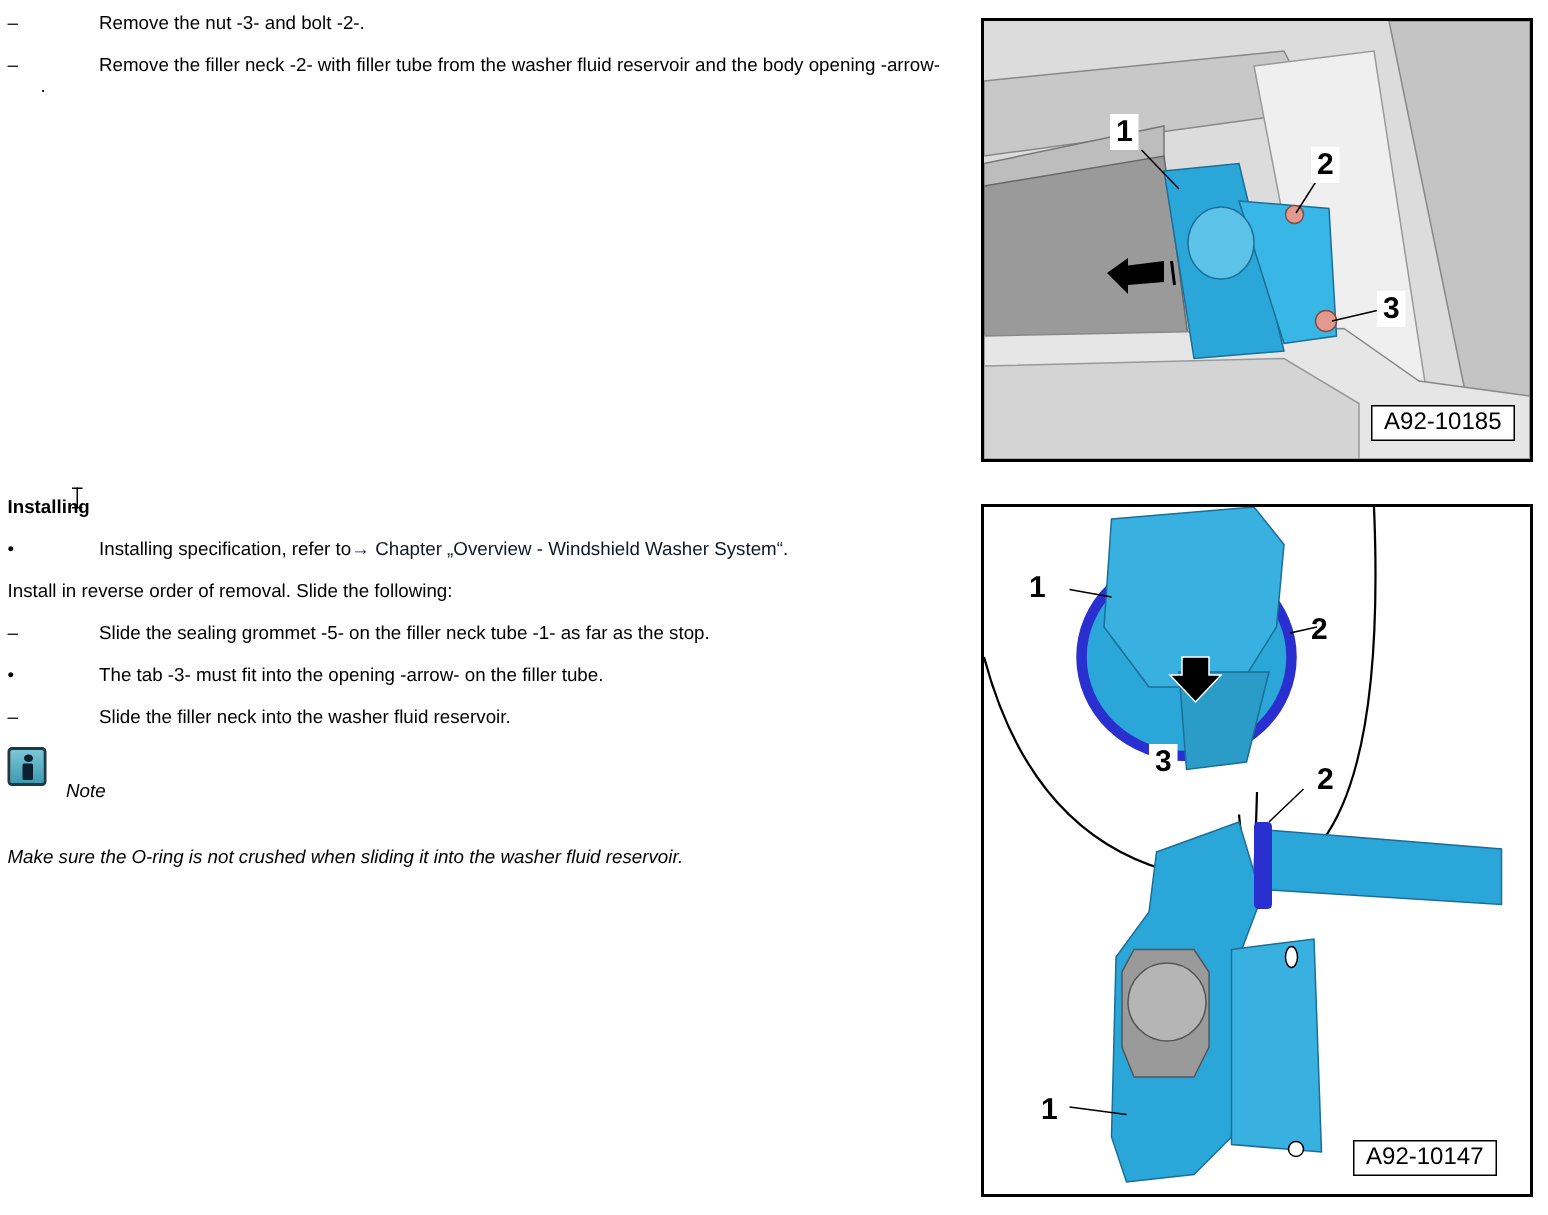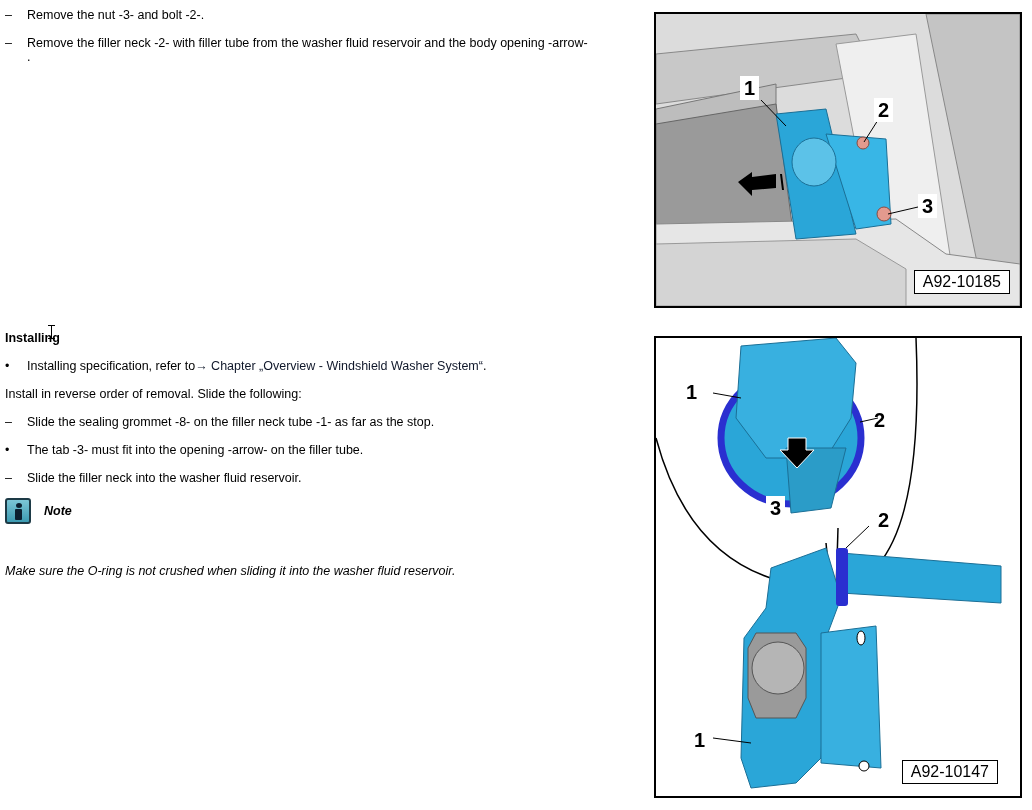--- a/index.html
+++ b/index.html
@@ -3,32 +3,32 @@
   <meta charset="utf-8">
   <style>
     html, body { margin: 0; padding: 0; background: #ffffff; }
     body {
       width: 1032px; height: 810px; position: relative; overflow: hidden;
       font-family: "Liberation Sans", sans-serif; font-size: 12.5px; color: #000;
     }
     .text-col { position: absolute; left: 0; top: 0; width: 640px; }
     .line { position: absolute; left: 5px; white-space: nowrap; }
     .line .mark { display: inline-block; width: 22px; }
-    .line .txt { display: inline-block; }
+    .line .txt { display: inline-block; margin-left: 39px; }
     .cont { position: absolute; left: 27px; }
     .heading { font-weight: bold; }
     .link { color: #0f172a; }
     .note-icon {
       position: absolute; left: 5px; top: 498px; width: 26px; height: 26px;
       border: 2px solid #1d3a46; border-radius: 3px; box-sizing: border-box;
       background: linear-gradient(#7cc6d6, #3c9bb2);
     }
     .note-icon .i-dot { position: absolute; left: 9px; top: 3px; width: 6px; height: 5px; background: #0c2030; border-radius: 50%; }
     .note-icon .i-bar { position: absolute; left: 8px; top: 9px; width: 7px; height: 11px; background: #0c2030; border-radius: 1px; }
-    .note-label { position: absolute; left: 44px; top: 504px; font-weight: bold; font-style: italic; }
+    .note-label { position: absolute; left: 44px; top: 520px; font-weight: normal; font-style: italic; }
     .note-text { position: absolute; left: 5px; top: 564px; font-style: italic; white-space: nowrap; }
     .cursor { position: absolute; left: 51px; top: 325px; width: 1px; height: 14px; background: #000; }
     .cursor:before, .cursor:after { content: ""; position: absolute; left: -3px; width: 7px; height: 1px; background: #000; }
     .cursor:before { top: 0; } .cursor:after { bottom: 0; }
 
     .figure { position: absolute; border: 2px solid #000; box-sizing: border-box; overflow: hidden; background: #f4f4f4; }
     .fig1 { left: 654px; top: 12px; width: 368px; height: 296px; background: #d9d9d9; }
     .fig2 { left: 654px; top: 336px; width: 368px; height: 462px; background: #ffffff; }
     .fig-id {
       position: absolute; background: #fff; border: 1px solid #000; font-size: 16px;
@@ -57,21 +57,21 @@
 
   <div class="line heading" style="top:331px; left:5px">Installing</div>
   <div class="cursor"></div>
 
   <div class="line" style="top:359px">
     <span class="mark">•</span><span class="txt">Installing specification, refer to </span><span class="link">→ Chapter „Overview - Windshield Washer System“</span><span>.</span>
   </div>
   <div class="line" style="top:387px">Install in reverse order of removal. Slide the following:</div>
 
   <div class="line" style="top:415px">
-    <span class="mark">–</span><span class="txt">Slide the sealing grommet -8- on the filler neck tube -1- as far as the stop.</span>
+    <span class="mark">–</span><span class="txt">Slide the sealing grommet -5- on the filler neck tube -1- as far as the stop.</span>
   </div>
   <div class="line" style="top:443px">
     <span class="mark">•</span><span class="txt">The tab -3- must fit into the opening -arrow- on the filler tube.</span>
   </div>
   <div class="line" style="top:471px">
     <span class="mark">–</span><span class="txt">Slide the filler neck into the washer fluid reservoir.</span>
   </div>
 
   <div class="note-icon">
       <div class="i-dot"></div>

